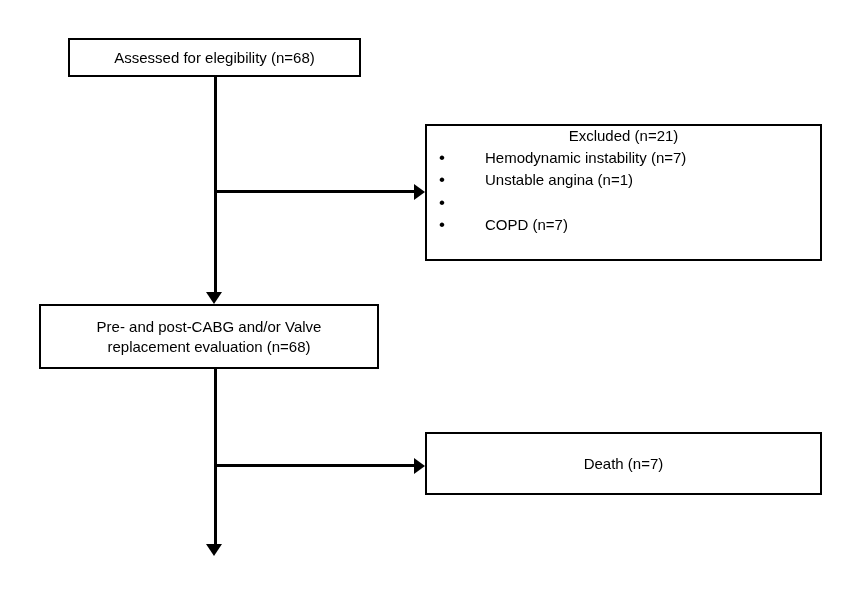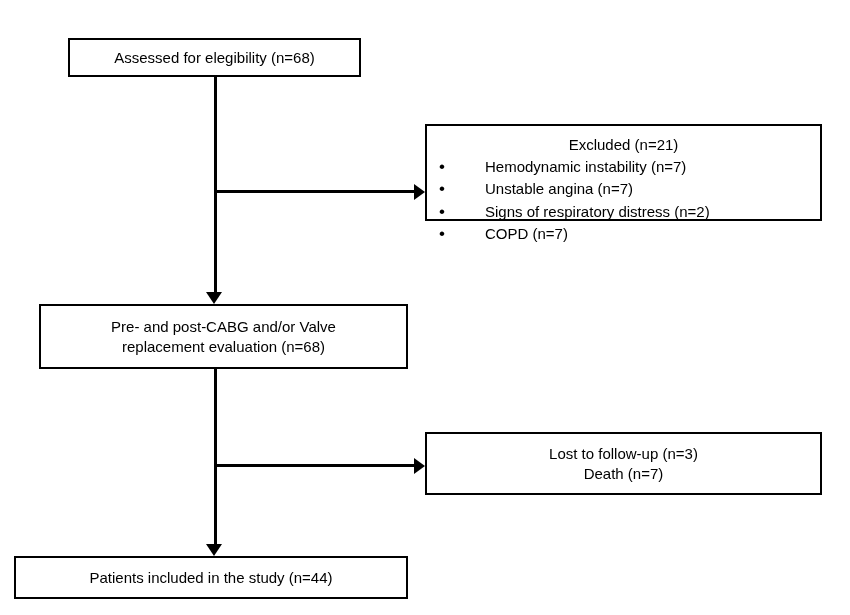--- a/index.html
+++ b/index.html
@@ -36,26 +36,26 @@
     text-align: center;
   }
   .node-line {
     white-space: nowrap;
   }
   
   #node-assessed {
     left: 68px;  top: 38px;  width: 293px; height: 39px;
   }
   #node-excluded {
-    left: 425px; top: 124px; width: 397px; height: 97px;
+    left: 425px; top: 124px; width: 397px; height: 137px;
     justify-content: flex-start;
-    padding-top: 9px;
+    padding-top: 0;
   }
   #node-cabg {
-    left: 39px;  top: 304px; width: 369px; height: 65px;
+    left: 39px;  top: 304px; width: 340px; height: 65px;
   }
   #node-lost {
     left: 425px; top: 432px; width: 397px; height: 63px;
   }
   #node-included {
     left: 14px;  top: 556px; width: 394px; height: 43px;
   }
   
   .excluded-title {
     width: 100%;
@@ -154,40 +154,35 @@
 
   <div class="node" id="node-excluded">
     <div class="excluded-title">Excluded (n=21)</div>
     <ul class="excluded-list">
       <li>
         <span class="bullet-mark">•</span>
         <span class="bullet-text">Hemodynamic instability (n=7)</span>
       </li>
       <li>
         <span class="bullet-mark">•</span>
-        <span class="bullet-text">Unstable angina (n=7)</span>
+        <span class="bullet-text">Unstable angina (n=1)</span>
       </li>
       <li>
         <span class="bullet-mark">•</span>
-        <span class="bullet-text">Signs of respiratory distress (n=2)</span>
       </li>
       <li>
         <span class="bullet-mark">•</span>
         <span class="bullet-text">COPD (n=7)</span>
       </li>
     </ul>
   </div>
 
   <div class="node centered" id="node-cabg">
     <span class="node-line">Pre- and post-CABG and/or Valve</span>
     <span class="node-line">replacement evaluation (n=68)</span>
   </div>
 
   <div class="node centered" id="node-lost">
-    <span class="node-line">Lost to follow-up (n=3)</span>
     <span class="node-line">Death (n=7)</span>
   </div>
 
-  <div class="node centered" id="node-included">
-    <span class="node-line">Patients included in the study (n=44)</span>
-  </div>
 
 </div>
 
 </body></html>

